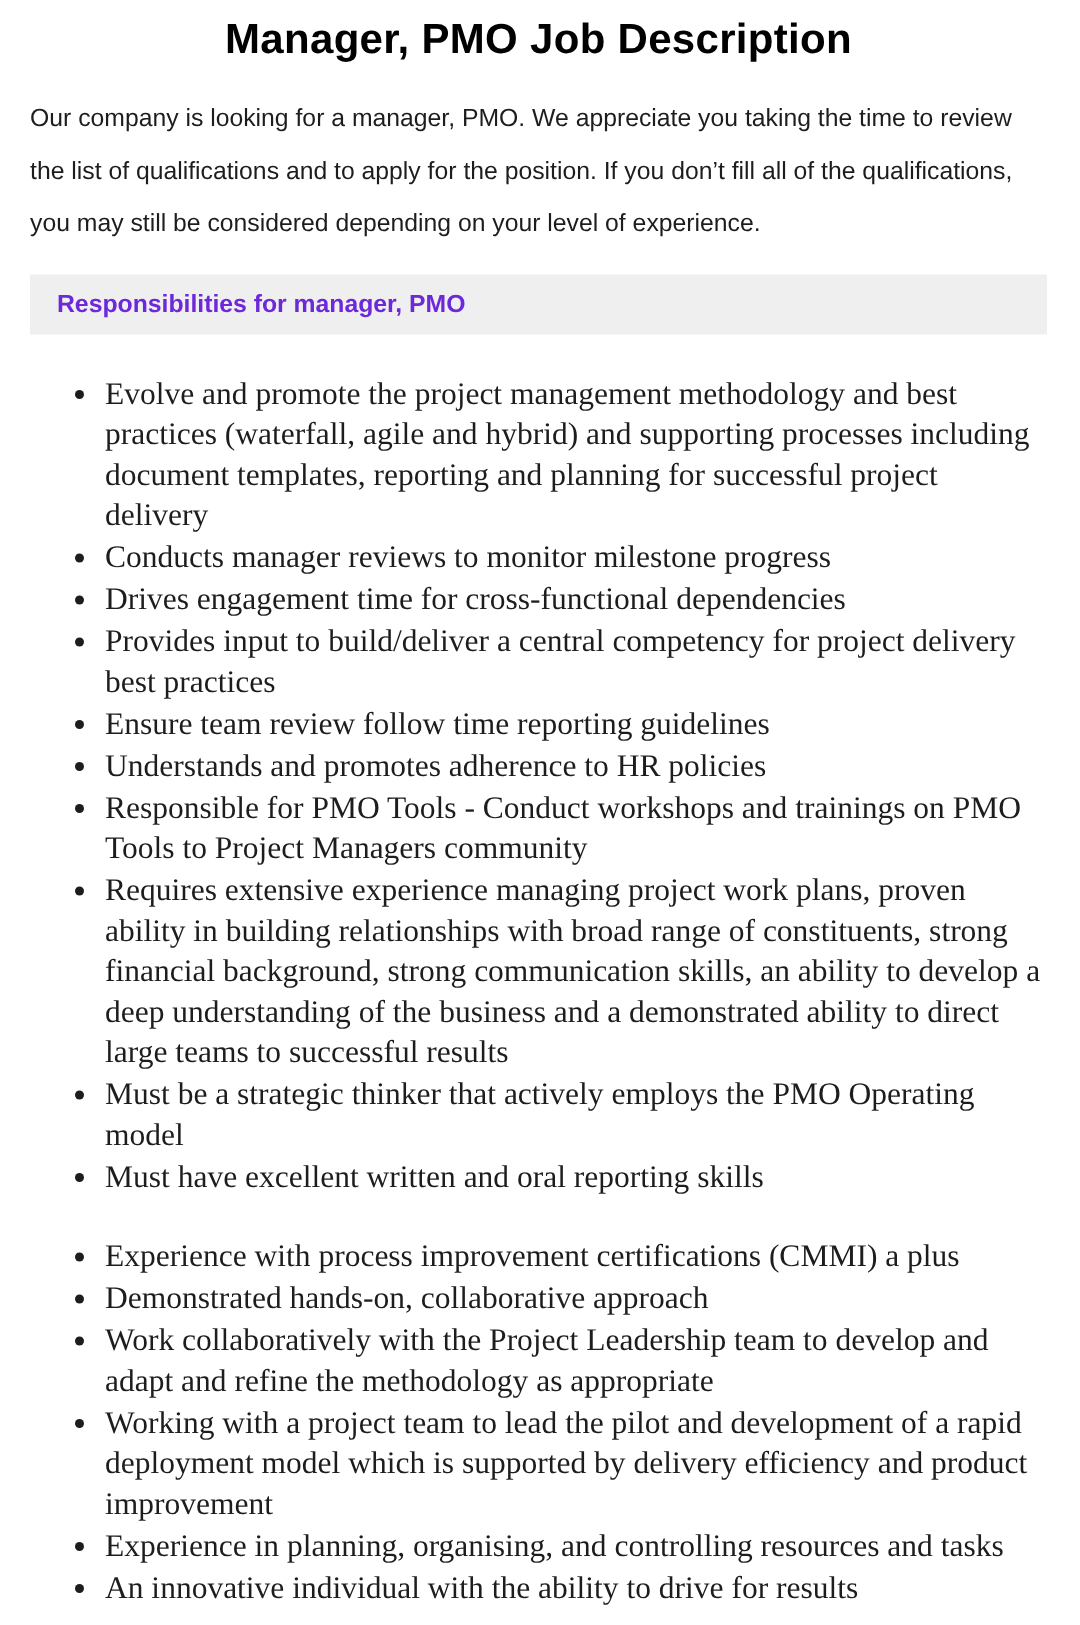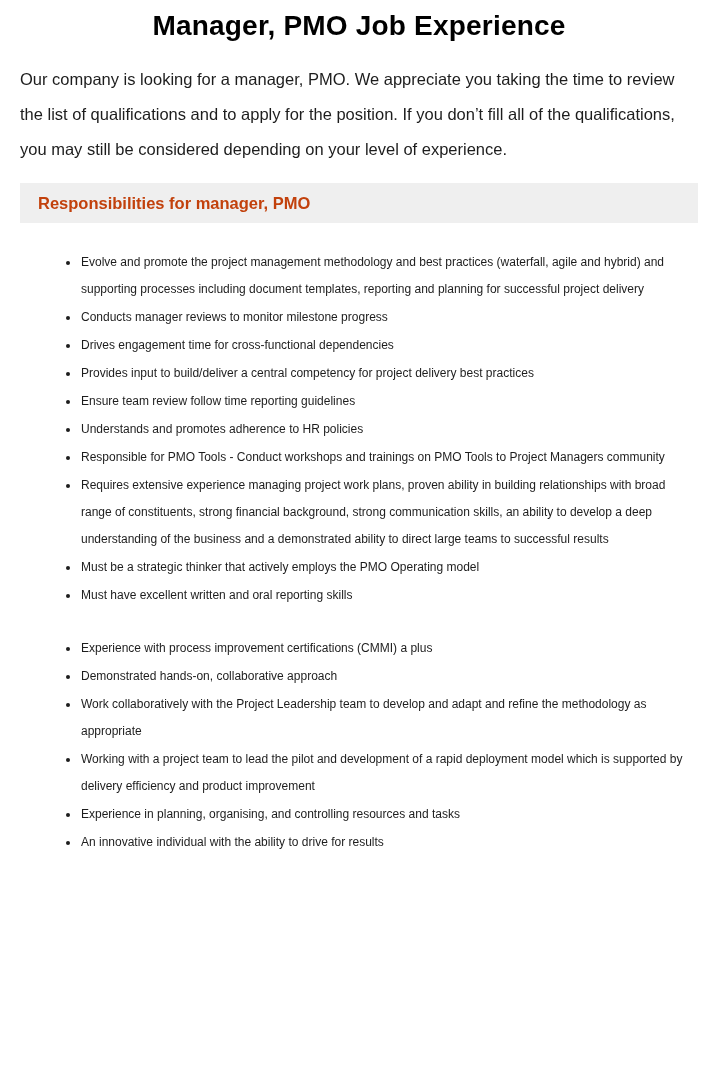--- a/index.html
+++ b/index.html
@@ -30,40 +30,41 @@
     margin: 0 0 16px 0;
     font-size: 16.5px;
     line-height: 35px;
   }
   .section-header {
     background: #efefef;
     font-size: 16.5px;
     font-weight: bold;
     line-height: 20px;
     padding: 10px 18px;
-    color: #c2410c;
+    color: #6d28d9;
   }
   .bullet-list {
     margin: 26px 0 24px 0;
     padding-left: 44px;
     list-style-type: disc;
   }
   .bullet-list li {
-    font-size: 12px;
+    font-size: 21px;
     line-height: 27px;
     padding-left: 1px;
-    margin: 0 0 1px 16px;
+    margin: 0 0 1px 5px;
+    font-family: Liberation Serif, serif;
   }
 </style>
 </head>
 <body>
 
 <main class="page">
 
-  <h1 class="page-title">Manager, PMO Job Experience</h1>
+  <h1 class="page-title">Manager, PMO Job Description</h1>
 
   <p class="intro">Our company is looking for a manager, PMO. We appreciate you taking the time to review the list of qualifications and to apply for the position. If you don’t fill all of the qualifications, you may still be considered depending on your level of experience.</p>
 
   <section>
     <div class="section-header">Responsibilities for manager, PMO</div>
     <ul class="bullet-list">
       <li>Evolve and promote the project management methodology and best practices (waterfall, agile and hybrid) and supporting processes including document templates, reporting and planning for successful project delivery</li>
       <li>Conducts manager reviews to monitor milestone progress</li>
       <li>Drives engagement time for cross-functional dependencies</li>
       <li>Provides input to build/deliver a central competency for project delivery best practices</li>

